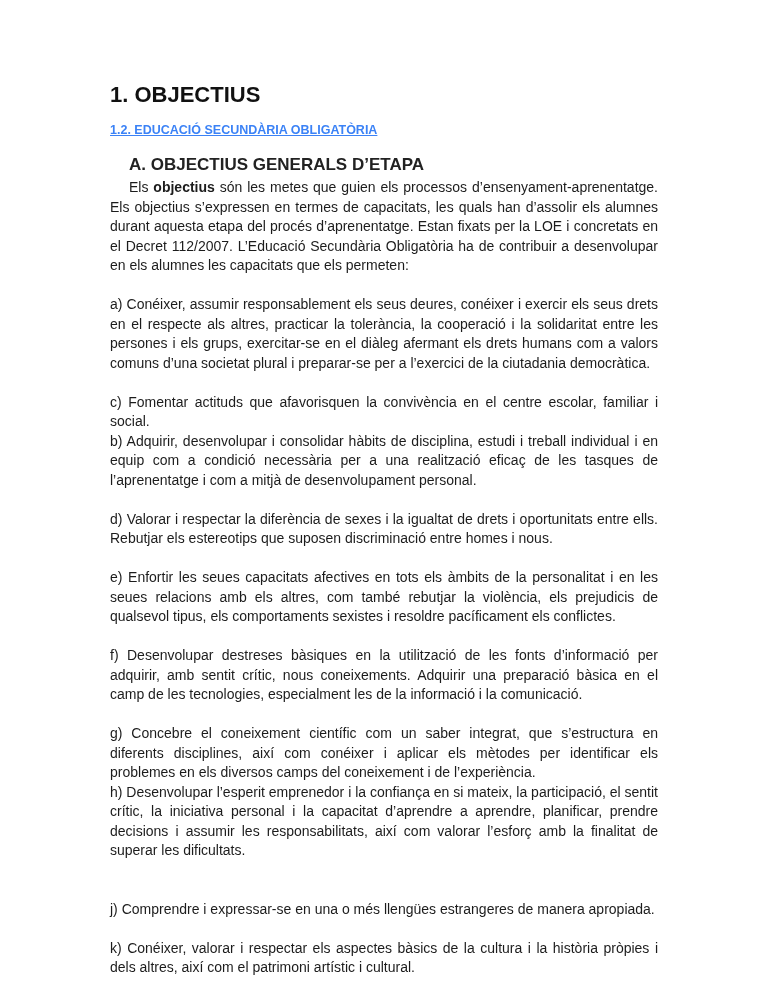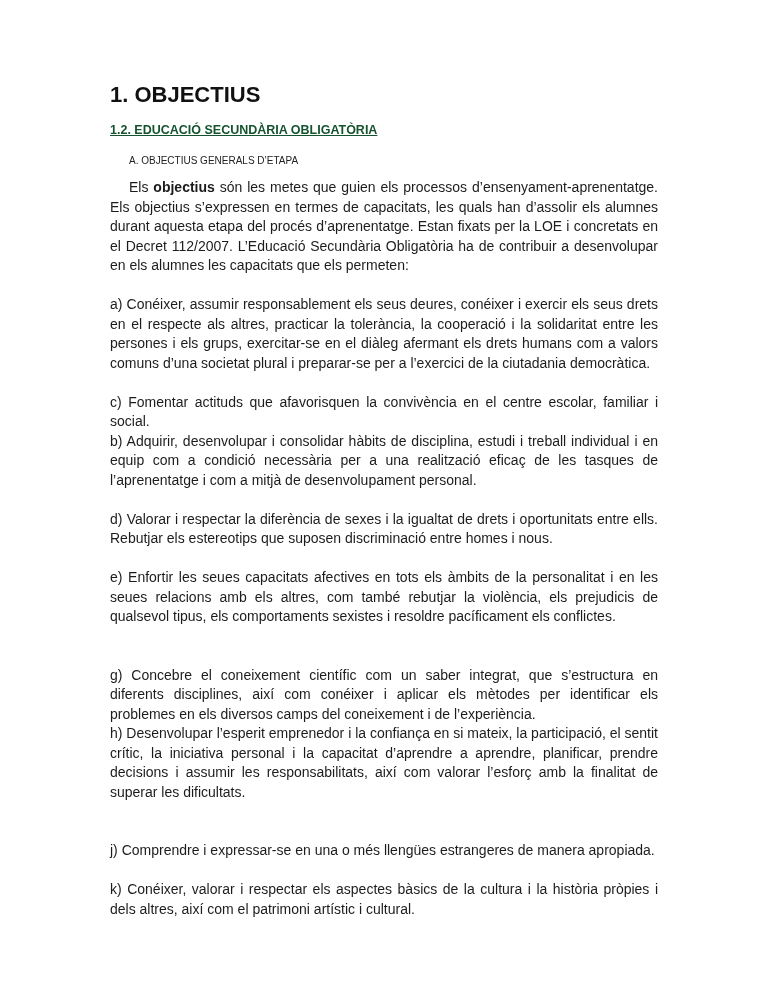--- a/index.html
+++ b/index.html
@@ -32,29 +32,29 @@
       white-space: nowrap;
     }
     .h2 {
       position: absolute;
       top: 123px;
       left: 0;
       font-size: 12.5px;
       font-weight: bold;
       text-decoration: underline;
       margin: 0;
-      color: #14532d;
+      color: #3b82f6;
       white-space: nowrap;
     }
     .h3 {
       position: absolute;
       top: 155px;
       left: 19px;
-      font-size: 10px;
-      font-weight: normal;
+      font-size: 17px;
+      font-weight: bold;
       margin: 0;
       color: #222;
       white-space: nowrap;
     }
     .body {
       position: absolute;
       top: 178px;
       left: 0;
       width: 548px;
     }
@@ -82,20 +82,21 @@
     <div class="gap"></div>
     <p>a) Conéixer, assumir responsablement els seus deures, conéixer i exercir els seus drets en el respecte als altres, practicar la tolerància, la cooperació i la solidaritat entre les persones i els grups, exercitar-se en el diàleg afermant els drets humans com a valors comuns d’una societat plural i preparar-se per a l’exercici de la ciutadania democràtica.</p>
     <div class="gap"></div>
     <p>c) Fomentar actituds que afavorisquen la convivència en el centre escolar, familiar i social.</p>
     <p>b) Adquirir, desenvolupar i consolidar hàbits de disciplina, estudi i treball individual i en equip com a condició necessària per a una realització eficaç de les tasques de l’aprenentatge i com a mitjà de desenvolupament personal.</p>
     <div class="gap"></div>
     <p>d) Valorar i respectar la diferència de sexes i la igualtat de drets i oportunitats entre ells. Rebutjar els estereotips que suposen discriminació entre homes i nous.</p>
     <div class="gap"></div>
     <p>e) Enfortir les seues capacitats afectives en tots els àmbits de la personalitat i en les seues relacions amb els altres, com també rebutjar la violència, els prejudicis de qualsevol tipus, els comportaments sexistes i resoldre pacíficament els conflictes.</p>
     <div class="gap"></div>
+    <p>f) Desenvolupar destreses bàsiques en la utilització de les fonts d’informació per adquirir, amb sentit crític, nous coneixements. Adquirir una preparació bàsica en el camp de les tecnologies, especialment les de la informació i la comunicació.</p>
     <div class="gap"></div>
     <p>g) Concebre el coneixement científic com un saber integrat, que s’estructura en diferents disciplines, així com conéixer i aplicar els mètodes per identificar els problemes en els diversos camps del coneixement i de l’experiència.</p>
     <p>h) Desenvolupar l’esperit emprenedor i la confiança en si mateix, la participació, el sentit crític, la iniciativa personal i la capacitat d’aprendre a aprendre, planificar, prendre decisions i assumir les responsabilitats, així com valorar l’esforç amb la finalitat de superar les dificultats.</p>
     <div class="gap"></div>
     <div class="gap"></div>
     <p>j) Comprendre i expressar-se en una o més llengües estrangeres de manera apropiada.</p>
     <div class="gap"></div>
     <p>k) Conéixer, valorar i respectar els aspectes bàsics de la cultura i la història pròpies i dels altres, així com el patrimoni artístic i cultural.</p>
 
   </div>

